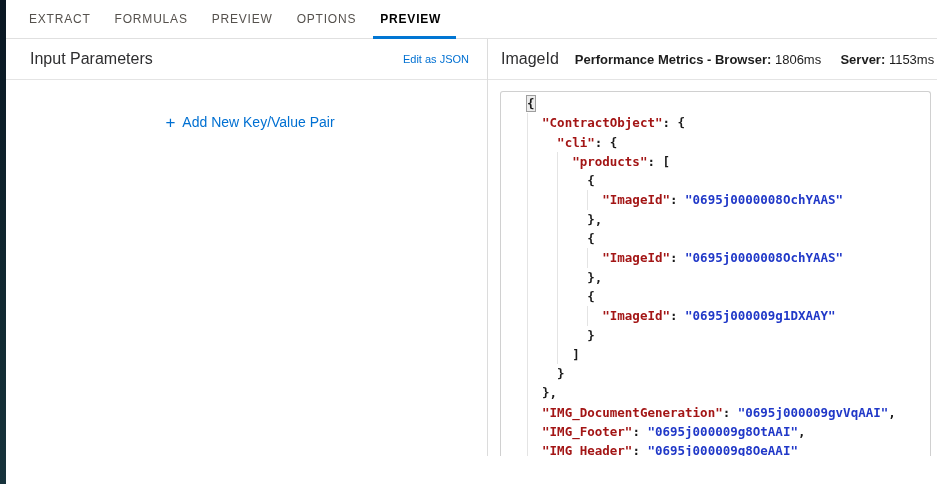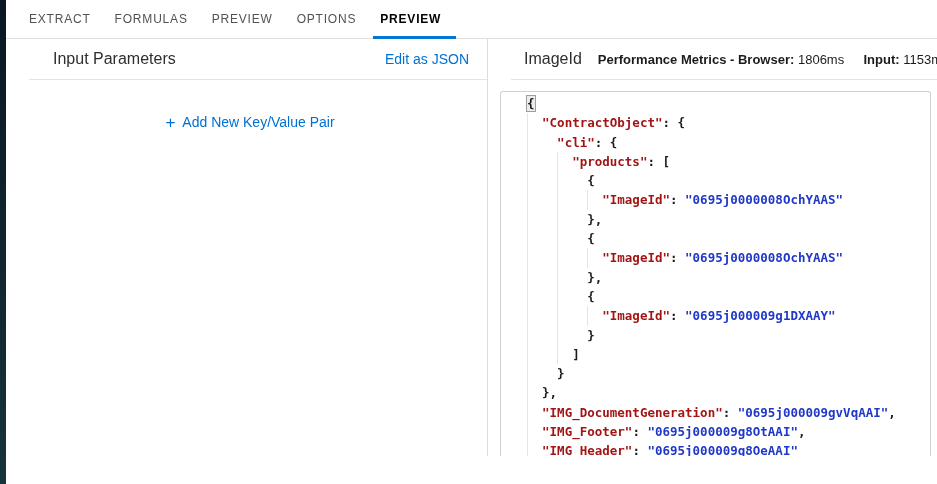--- a/index.html
+++ b/index.html
@@ -40,26 +40,26 @@
 
   
   .content { flex: 1; display: flex; min-height: 0; }
   .panel-left { width: 482px; flex: 0 0 482px; border-right: 1px solid #dcdcdc; display: flex; flex-direction: column; }
   .panel-right { flex: 1; min-width: 0; display: flex; flex-direction: column; overflow: hidden; }
 
   .panel-header {
     height: 41px; flex: 0 0 41px;
     display: flex; align-items: center;
     border-bottom: 1px solid #e4e4e4;
-    white-space: nowrap; overflow: hidden; margin-left: 23px;
+    white-space: nowrap; overflow: hidden;
   }
   .panel-left .panel-header { padding: 0 18px 0 24px; justify-content: space-between; }
   .panel-right .panel-header { padding-left: 13px; }
   .panel-title { font-size: 16px; color: #2e2e30; }
-  .link { color: #0070d2; font-size: 14px; cursor: pointer; text-decoration: none; }
+  .link { color: #0070d2; font-size: 11px; cursor: pointer; text-decoration: none; }
 
   .metrics { margin-left: 16px; font-size: 13px; color: #1c1c1c; }
   .metrics b { font-weight: bold; }
   .metrics .sep { display: inline-block; width: 12px; }
 
   
   .form-area { padding: 13px 0 0 24px; }
   .labels-row { display: flex; font-size: 12px; color: #3e3e3c; margin-bottom: 13px; }
   .label-slot1 { width: 197px; }
   .label-slot2 { width: 180px; padding-left: 31px; }
@@ -129,21 +129,21 @@
       </div>
     </div>
 
     <div class="panel-right">
       <div class="panel-header">
         <span class="panel-title">ImageId</span>
         <span class="metrics">
           <b>Performance Metrics - Browser:</b>
           <span>1806ms</span>
           <span class="sep"></span>
-          <b>Input:</b>
+          <b>Server:</b>
           <span>1153ms</span>
         </span>
       </div>
 
       <div class="editor">
         <div>
             <div class="code-line"><span></span><span class="bracket-hl" style="color: rgb(26, 26, 26);">{</span></div>
             <div class="code-line"><span class="guide" style="left: 0ch;"></span><span>  </span><span style="color: rgb(163, 21, 21);">"ContractObject"</span><span style="color: rgb(26, 26, 26);">: {</span></div>
             <div class="code-line"><span class="guide" style="left: 0ch;"></span><span>    </span><span style="color: rgb(163, 21, 21);">"cli"</span><span style="color: rgb(26, 26, 26);">: {</span></div>
             <div class="code-line"><span class="guide" style="left: 0ch;"></span><span class="guide" style="left: 4ch;"></span><span>      </span><span style="color: rgb(163, 21, 21);">"products"</span><span style="color: rgb(26, 26, 26);">: [</span></div>

